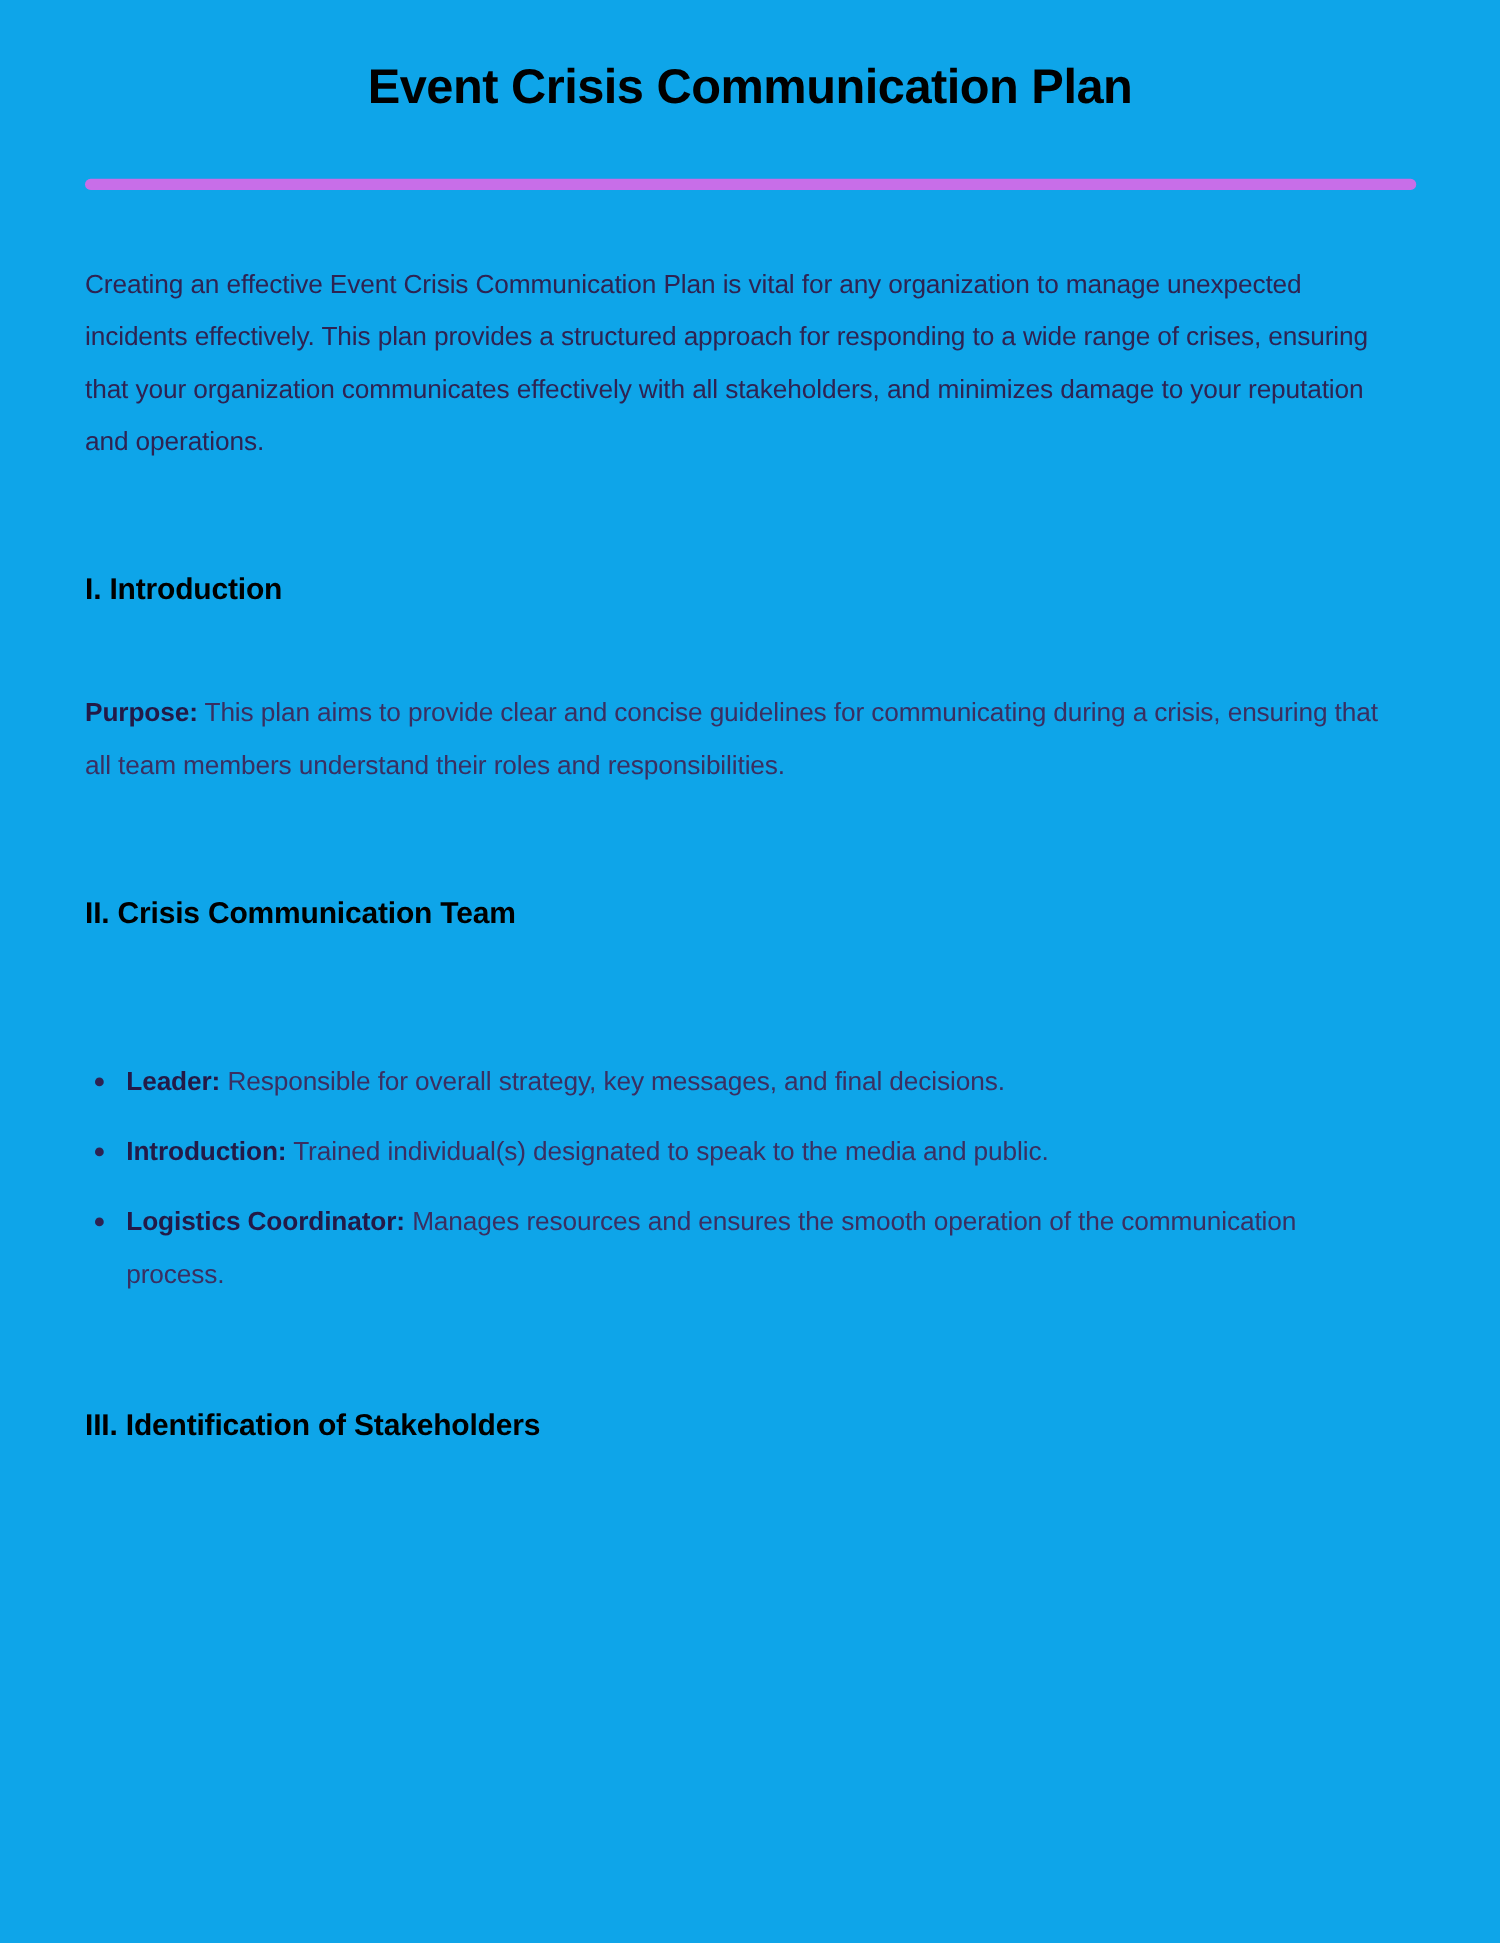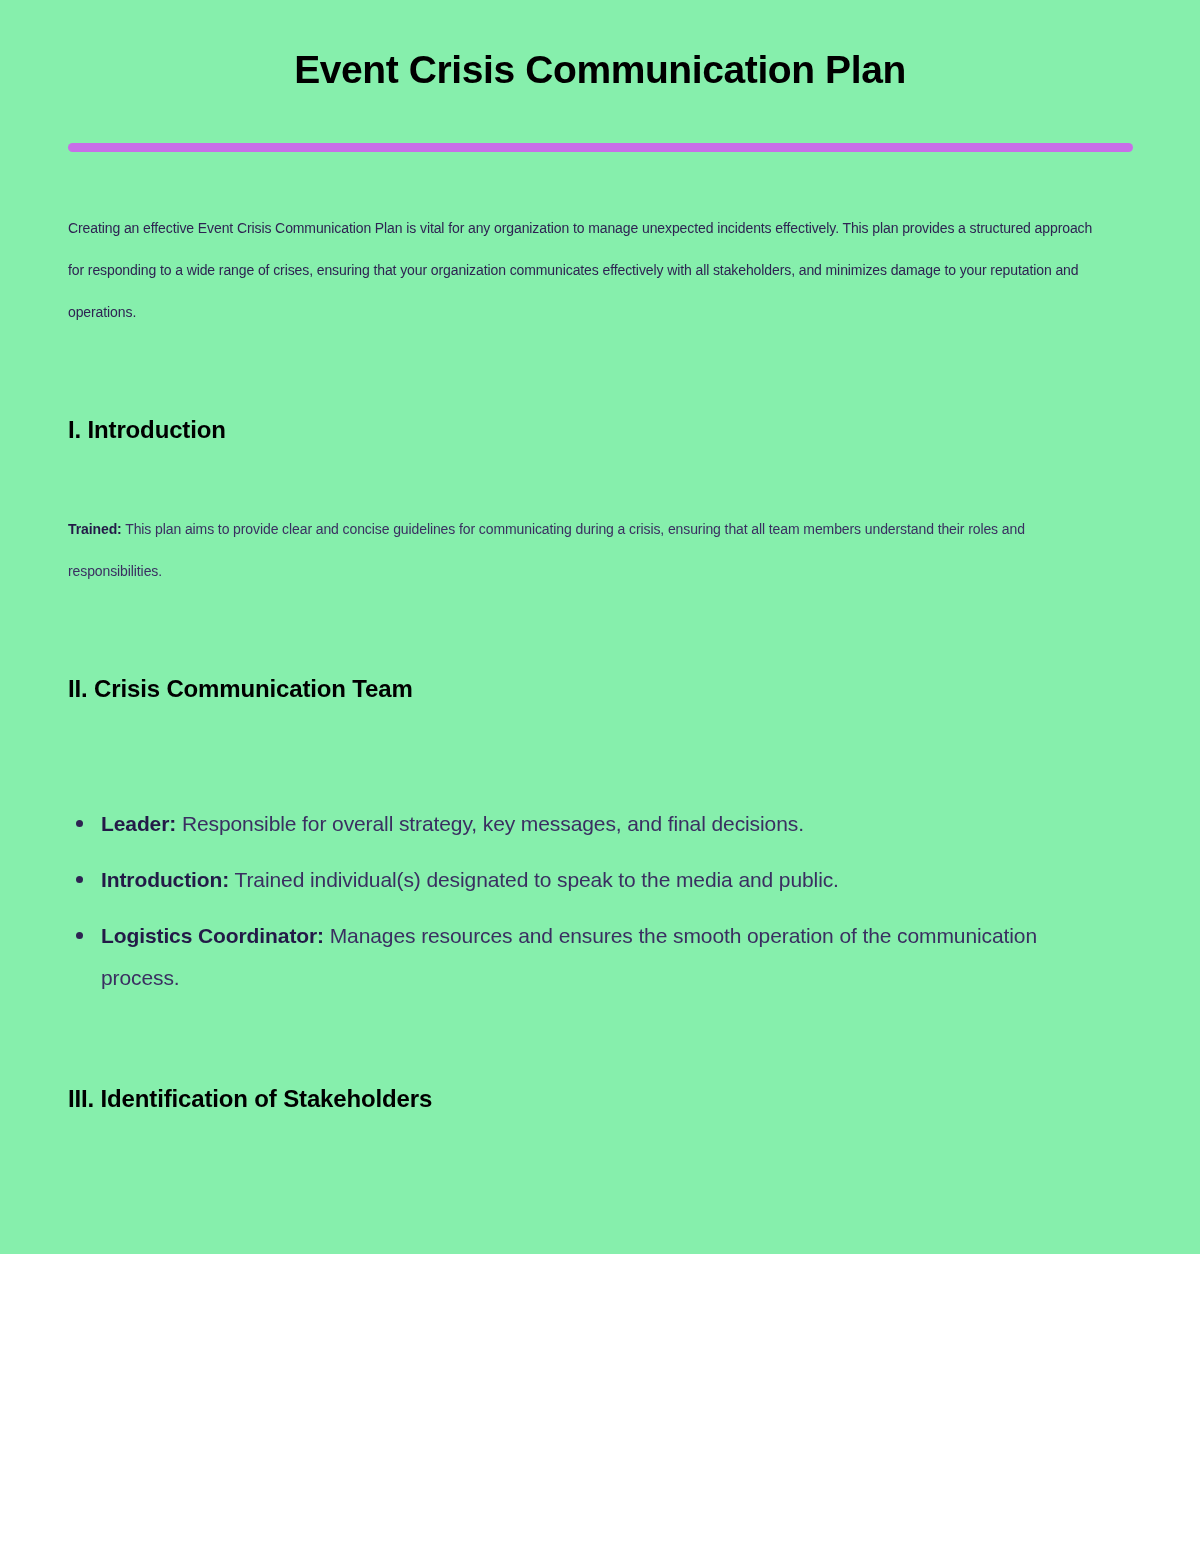--- a/index.html
+++ b/index.html
@@ -10,23 +10,23 @@
   body {
     width: 1200px;
     height: 1554px;
     font-family: "Liberation Sans", sans-serif;
     -webkit-font-smoothing: antialiased;
     overflow: hidden;
   }
 
   .page {
     width: 1200px;
-    height: 1254px;
+    height: 1554px;
     position: relative;
-    background: #86efac;
+    background: #0ea5e9;
     box-sizing: border-box;
   }
 
   .doc-title {
     margin: 0;
     padding-top: 47px;
     text-align: center;
     font-size: 39px;
     line-height: 46px;
     font-weight: bold;
@@ -46,21 +46,21 @@
     padding: 0 68px 0 68px;
     box-sizing: border-box;
   }
 
   .intro-block {
     margin-top: 55px;
   }
 
   p.body-text {
     margin: 0;
-    font-size: 14px;
+    font-size: 21px;
     line-height: 42px;
     color: #2e2352;
     letter-spacing: -0.1px;
     max-width: 1035px;
   }
 
   h2.section-heading {
     margin: 0;
     font-size: 24px;
     line-height: 28px;
@@ -125,21 +125,21 @@
       <p class="body-text">Creating an effective Event Crisis Communication Plan is vital for any organization to manage unexpected incidents effectively. This plan provides a structured approach for responding to a wide range of crises, ensuring that your organization communicates effectively with all stakeholders, and minimizes damage to your reputation and operations.</p>
     </div>
 
     <div class="gap-before-heading"></div>
 
     <h2 class="section-heading">I. Introduction</h2>
 
     <div class="gap-after-heading"></div>
 
     <p class="body-text">
-      <span class="label-bold">Trained:</span><span class="inline-text"> This plan aims to provide clear and concise guidelines for communicating during a crisis, ensuring that all team members understand their roles and responsibilities.</span>
+      <span class="label-bold">Purpose:</span><span class="inline-text"> This plan aims to provide clear and concise guidelines for communicating during a crisis, ensuring that all team members understand their roles and responsibilities.</span>
     </p>
 
 
     <div class="gap-before-heading"></div>
 
     <h2 class="section-heading">II. Crisis Communication Team</h2>
 
     <div class="gap-before-list"></div>
 
     <ul class="bullet-list">

